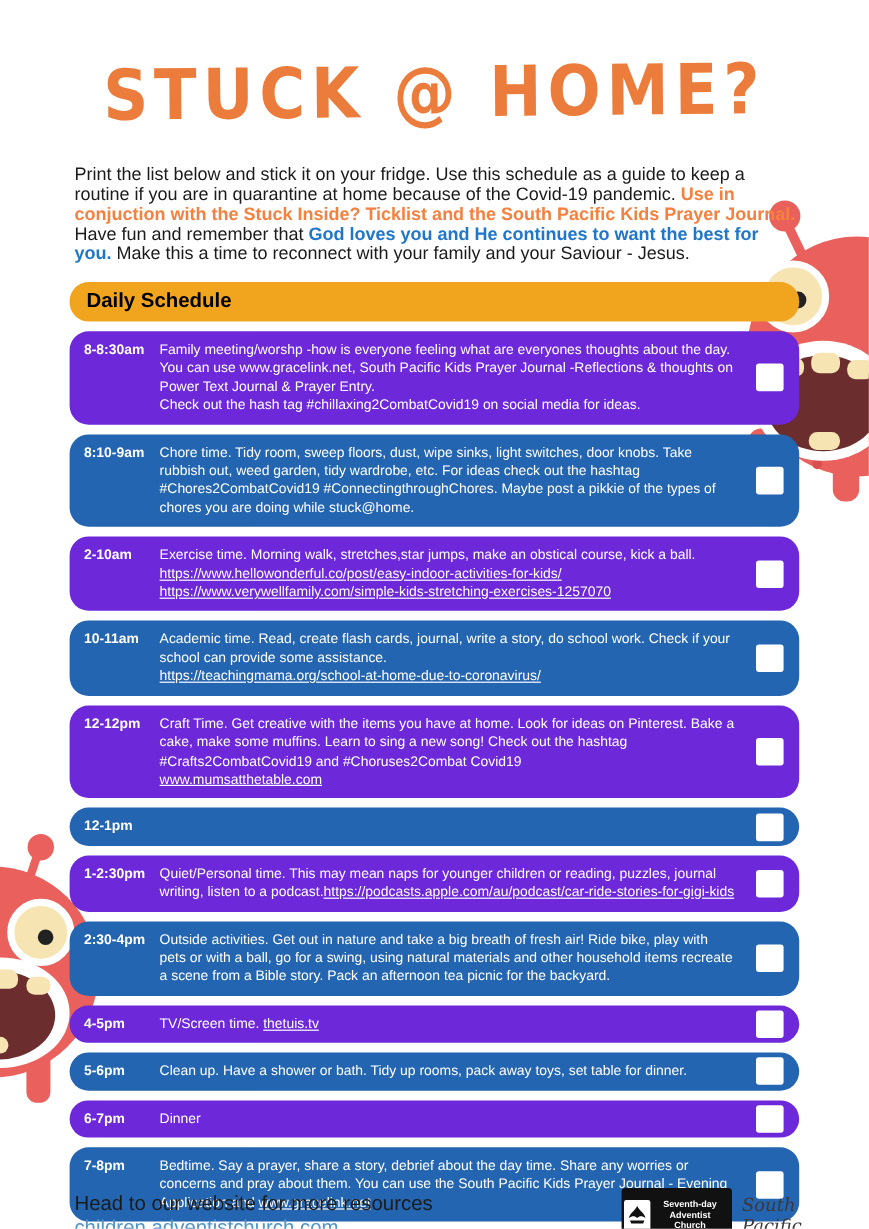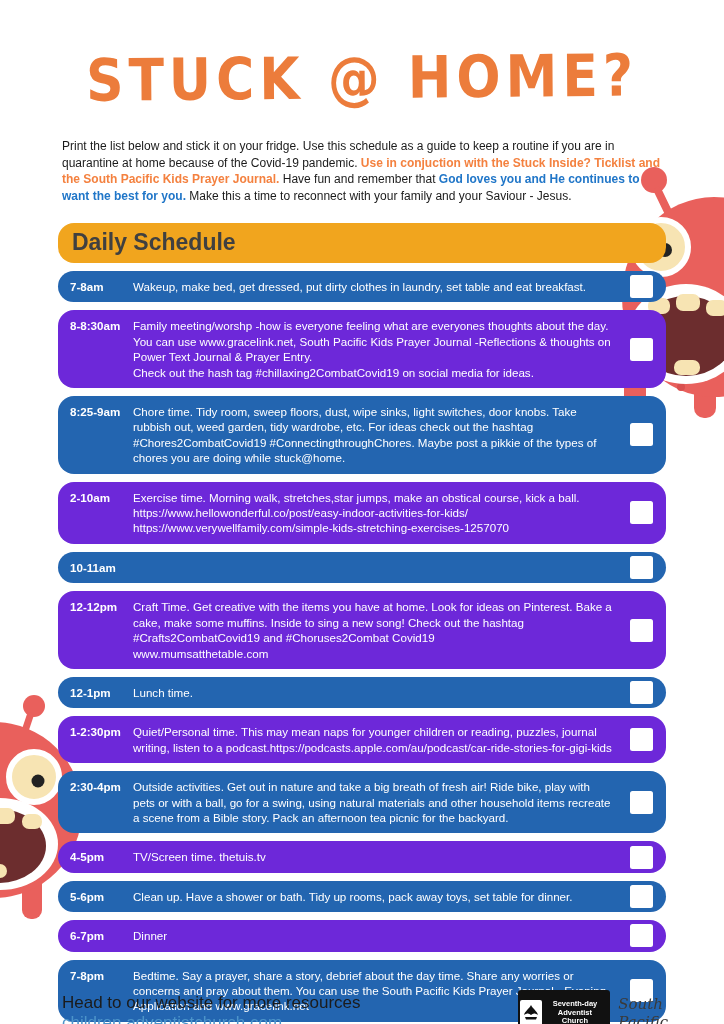--- a/index.html
+++ b/index.html
@@ -21,38 +21,39 @@
     font-size:52px;
     letter-spacing:5px;
     color:#EC7C3B;
     text-transform:uppercase;
     transform:scaleY(1.12) rotate(-0.5deg);
   }
 
   
   .intro {
     position:absolute; left:62px; top:138px; width:602px;
-    font-size:12px; line-height:16.6px; color:#1b1b1b;
+    font-size:15px; line-height:16.6px; color:#1b1b1b;
     z-index:3;
   }
   .intro .seg-orange { color:#F4813F; font-weight:bold; }
   .intro .seg-blue   { color:#2076C8; font-weight:bold; }
 
   
   .schedule {
     position:absolute; left:58px; top:223px; width:608px; z-index:2;
     display:flex; flex-direction:column; gap:8px;
   }
   .sched-header {
     background:#F1A51E;
     border-radius:16px;
-    color:#404040;
+    color:#000000;
     font-weight:bold;
-    font-size:23px;
+    font-size:17px;
     padding:6px 14px 7px 14px;
+    margin-top:12px;
   }
   .row {
     position:relative;
     border-radius:16px;
     color:#ffffff;
     display:flex;
     padding:8px 52px 8px 12px;
     min-height:31px;
     align-items:center;
   }
@@ -65,21 +66,21 @@
     line-height:15.4px;
     align-self:flex-start;
   }
   .row .desc {
     flex:1;
     font-size:11.6px;
     line-height:15.4px;
     word-break:break-word;
   }
   .row .desc .seg-block { display:block; }
-  .row .desc .lnk { color:#ffffff; cursor:pointer; }
+  .row .desc .lnk { text-decoration:underline; color:#ffffff; cursor:pointer; }
   .checkbox {
     position:absolute;
     right:13px; top:50%;
     width:23px; height:23px;
     margin-top:-11.5px;
     background:#ffffff;
     border-radius:2.5px;
   }
 
   
@@ -157,62 +158,60 @@
     <rect x="30" y="172" width="25" height="14" rx="7" fill="#F7E4B3"></rect>
   </svg>
 
   <div class="title">Stuck @ Home?</div>
 
   <div class="intro" id="intro"><span>Print the list below and stick it on your fridge. Use this schedule as a guide to keep a routine if you are in quarantine at home because of the Covid-19 pandemic. </span><span class="seg-orange">Use in conjuction with the Stuck Inside? Ticklist and the South Pacific Kids Prayer Journal. </span><span>Have fun and remember that </span><span class="seg-blue">God loves you and He continues to want the best for you.</span><span> Make this a time to reconnect with your family and your Saviour - Jesus.</span></div>
 
   <div class="schedule">
     <div class="sched-header">Daily Schedule</div>
     <div id="rows" style="display: flex; flex-direction: column; gap: 8px;">
-        <div class="row dark">
-          <div class="time">7-8am</div>
-          <div class="desc"><span class="">Wakeup, make bed, get dressed, put dirty clothes in laundry, set table and eat breakfast.</span></div>
-          <div class="checkbox"></div>
-        </div>
         <div class="row light">
           <div class="time">8-8:30am</div>
           <div class="desc">
             <span class="seg-block">Family meeting/worshp -how is everyone feeling what are everyones thoughts about the day.  You can use www.gracelink.net, South Pacific Kids Prayer Journal -Reflections &amp; thoughts on Power Text Journal &amp; Prayer Entry.</span>
             <span class="seg-block">Check out the hash tag #chillaxing2CombatCovid19 on social media for ideas.</span>
           </div>
           <div class="checkbox"></div>
         </div>
         <div class="row dark">
-          <div class="time">8:25-9am</div>
+          <div class="time">8:10-9am</div>
           <div class="desc"><span class="">Chore time. Tidy room, sweep floors, dust, wipe sinks, light switches, door knobs. Take rubbish out, weed garden, tidy wardrobe, etc. For ideas check out the hashtag #Chores2CombatCovid19 #ConnectingthroughChores. Maybe post a pikkie of the types of chores you are doing while stuck@home.</span></div>
           <div class="checkbox"></div>
         </div>
         <div class="row light">
           <div class="time">2-10am</div>
           <div class="desc">
             <span class="seg-block">Exercise time. Morning walk, stretches,star jumps, make an obstical course, kick a ball.</span>
             <span class="seg-block lnk">https://www.hellowonderful.co/post/easy-indoor-activities-for-kids/</span>
             <span class="seg-block lnk">https://www.verywellfamily.com/simple-kids-stretching-exercises-1257070</span>
           </div>
           <div class="checkbox"></div>
         </div>
         <div class="row dark">
           <div class="time">10-11am</div>
+          <div class="desc">
+            <span class="seg-block">Academic time. Read, create flash cards, journal, write a story, do school work. Check if your school can provide some assistance.</span>
+            <span class="seg-block lnk">https://teachingmama.org/school-at-home-due-to-coronavirus/</span>
+          </div>
           <div class="checkbox"></div>
         </div>
         <div class="row light">
           <div class="time">12-12pm</div>
           <div class="desc">
-            <span class="seg-block">Craft Time. Get creative with the items you have at home. Look for ideas on Pinterest. Bake a cake, make some muffins. Inside to sing a new song! Check out the hashtag #Crafts2CombatCovid19 and #Choruses2Combat Covid19</span>
+            <span class="seg-block">Craft Time. Get creative with the items you have at home. Look for ideas on Pinterest. Bake a cake, make some muffins. Learn to sing a new song! Check out the hashtag #Crafts2CombatCovid19 and #Choruses2Combat Covid19</span>
             <span class="seg-block lnk">www.mumsatthetable.com</span>
           </div>
           <div class="checkbox"></div>
         </div>
         <div class="row dark">
           <div class="time">12-1pm</div>
-          <div class="desc"><span class="">Lunch time.</span></div>
           <div class="checkbox"></div>
         </div>
         <div class="row light">
           <div class="time">1-2:30pm</div>
           <div class="desc"><span class="">Quiet/Personal time. This may mean naps for younger children or reading, puzzles, journal writing, listen to a podcast.</span><span class="lnk">https://podcasts.apple.com/au/podcast/car-ride-stories-for-gigi-kids</span></div>
           <div class="checkbox"></div>
         </div>
         <div class="row dark">
           <div class="time">2:30-4pm</div>
           <div class="desc"><span class="">Outside activities. Get out in nature and take a big breath of fresh air! Ride bike, play with pets or with a ball, go for a swing, using natural materials and other household items recreate a scene from a Bible story. Pack an afternoon tea picnic for the backyard.</span></div>

